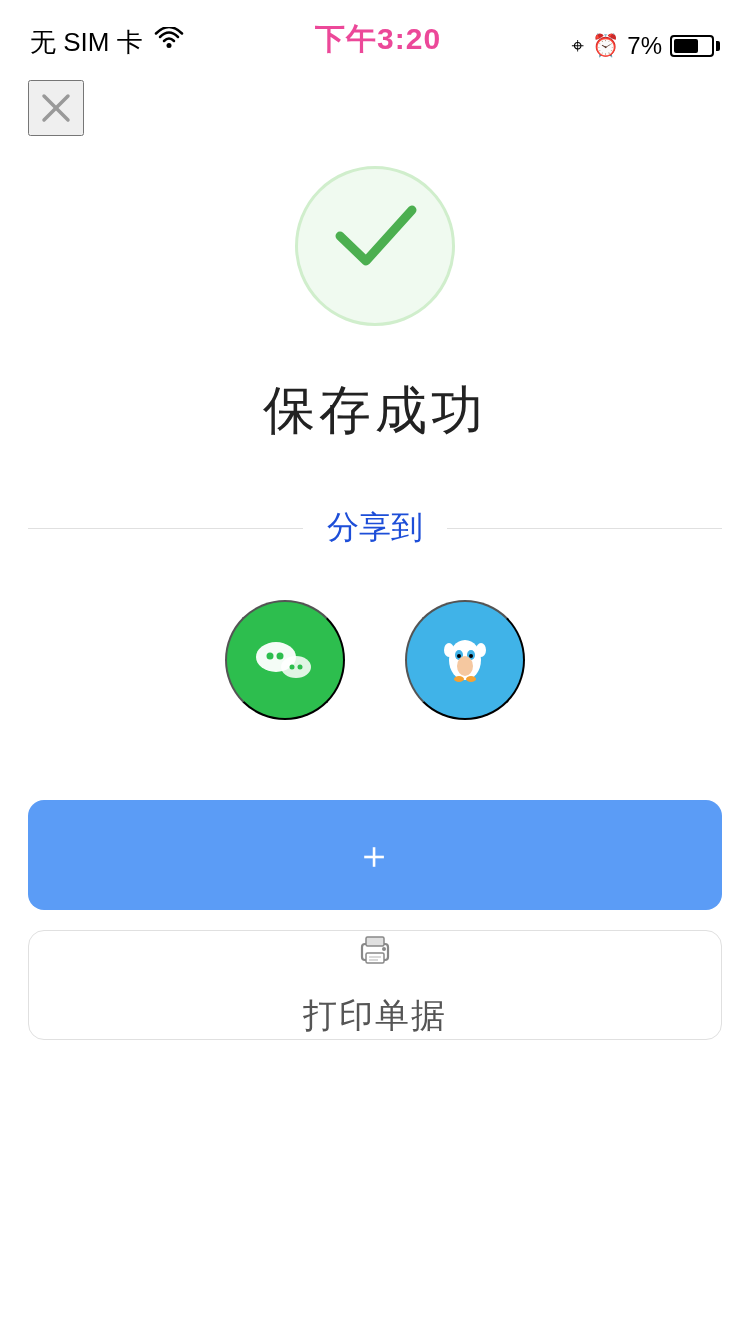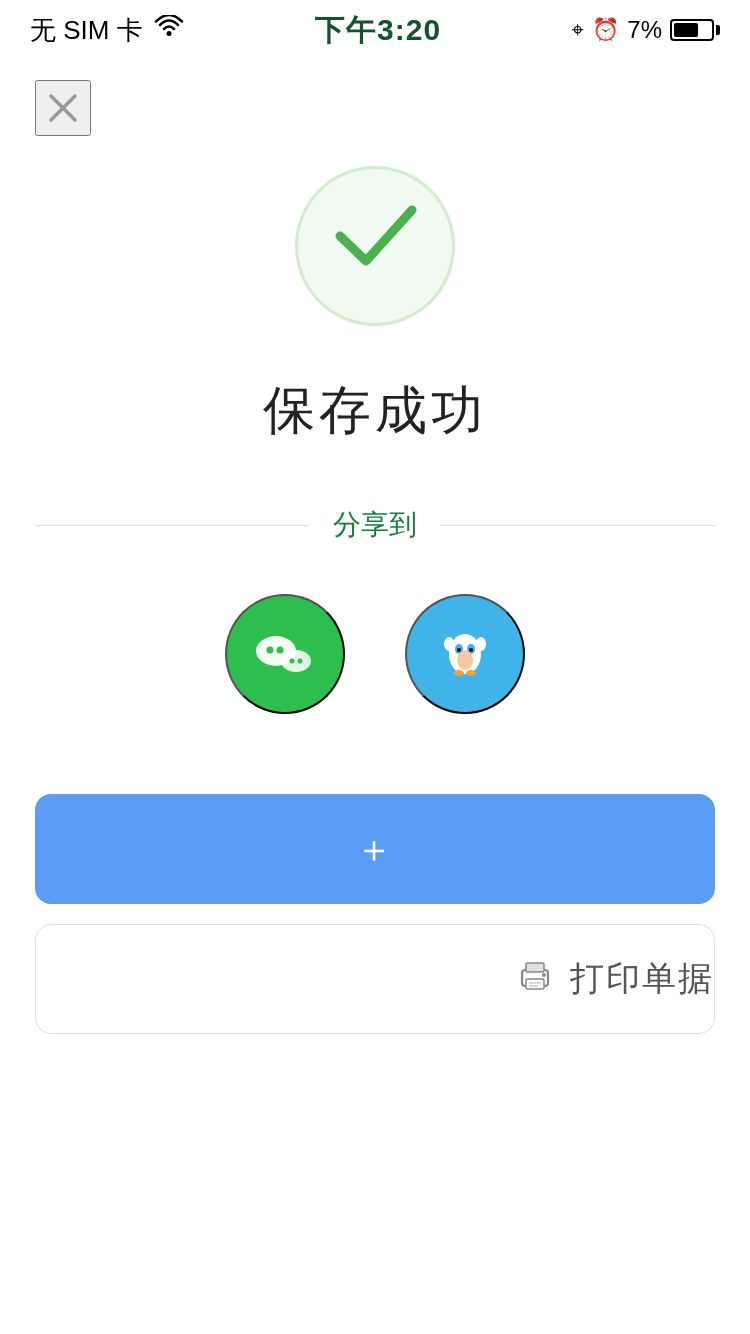--- a/index.html
+++ b/index.html
@@ -11,38 +11,38 @@
       font-family: -apple-system, 'PingFang SC', 'Helvetica Neue', sans-serif;
       display: flex;
       flex-direction: column;
     }
 
     
     .status-bar {
       width: 100%;
       height: 60px;
       display: flex;
-      align-items: center;
+      align-items: flex-end;
       justify-content: space-between;
       padding: 0 30px;
       background: #fff;
       gap: 12px;
     }
     .status-left {
       display: flex;
       align-items: center;
       gap: 10px;
       font-size: 26px;
       color: #000;
       font-weight: 500;
     }
     .status-center {
       font-size: 30px;
       font-weight: 600;
-      color: #14532d;
+      color: #ec4899;
       letter-spacing: 1px;
     }
     .status-right {
       display: flex;
       align-items: center;
       gap: 8px;
       font-size: 24px;
       color: #000;
     }
     .battery-icon {
@@ -72,21 +72,21 @@
       border-radius: 0 2px 2px 0;
       margin-left: 2px;
     }
 
     
     .main-content {
       flex: 1;
       display: flex;
       flex-direction: column;
       align-items: center;
-      padding: 0 35px;
+      padding: 0 28px;
     }
 
     
     .close-area {
       width: 100%;
       padding: 20px 0 30px 0;
     }
     .close-button {
       width: 56px;
       height: 56px;
@@ -131,22 +131,22 @@
       align-items: center;
       gap: 24px;
       margin-bottom: 50px;
     }
     .divider-line {
       flex: 1;
       height: 1px;
       background: #e0e0e0;
     }
     .share-label {
-      font-size: 28px;
-      color: #15803d;
+      font-size: 32px;
+      color: #1d4ed8;
       white-space: nowrap;
     }
 
     
     .share-icons {
       display: flex;
       gap: 60px;
       margin-bottom: 80px;
     }
     .share-icon-btn {
@@ -189,26 +189,27 @@
       letter-spacing: 2px;
     }
     .btn-secondary {
       width: 100%;
       height: 110px;
       background: #fff;
       border: 1.5px solid #e0e0e0;
       border-radius: 16px;
       display: flex;
       align-items: center;
-      justify-content: flex-end;
+      justify-content: space-between;
       gap: 16px;
       cursor: pointer;
       font-size: 34px;
       color: #555;
       letter-spacing: 2px;
+      flex-direction: column;
     }
     .btn-icon {
       font-size: 38px;
       color: inherit;
     }
     .btn-secondary .btn-icon {
       color: #888;
     }
   </style>
 </head>

